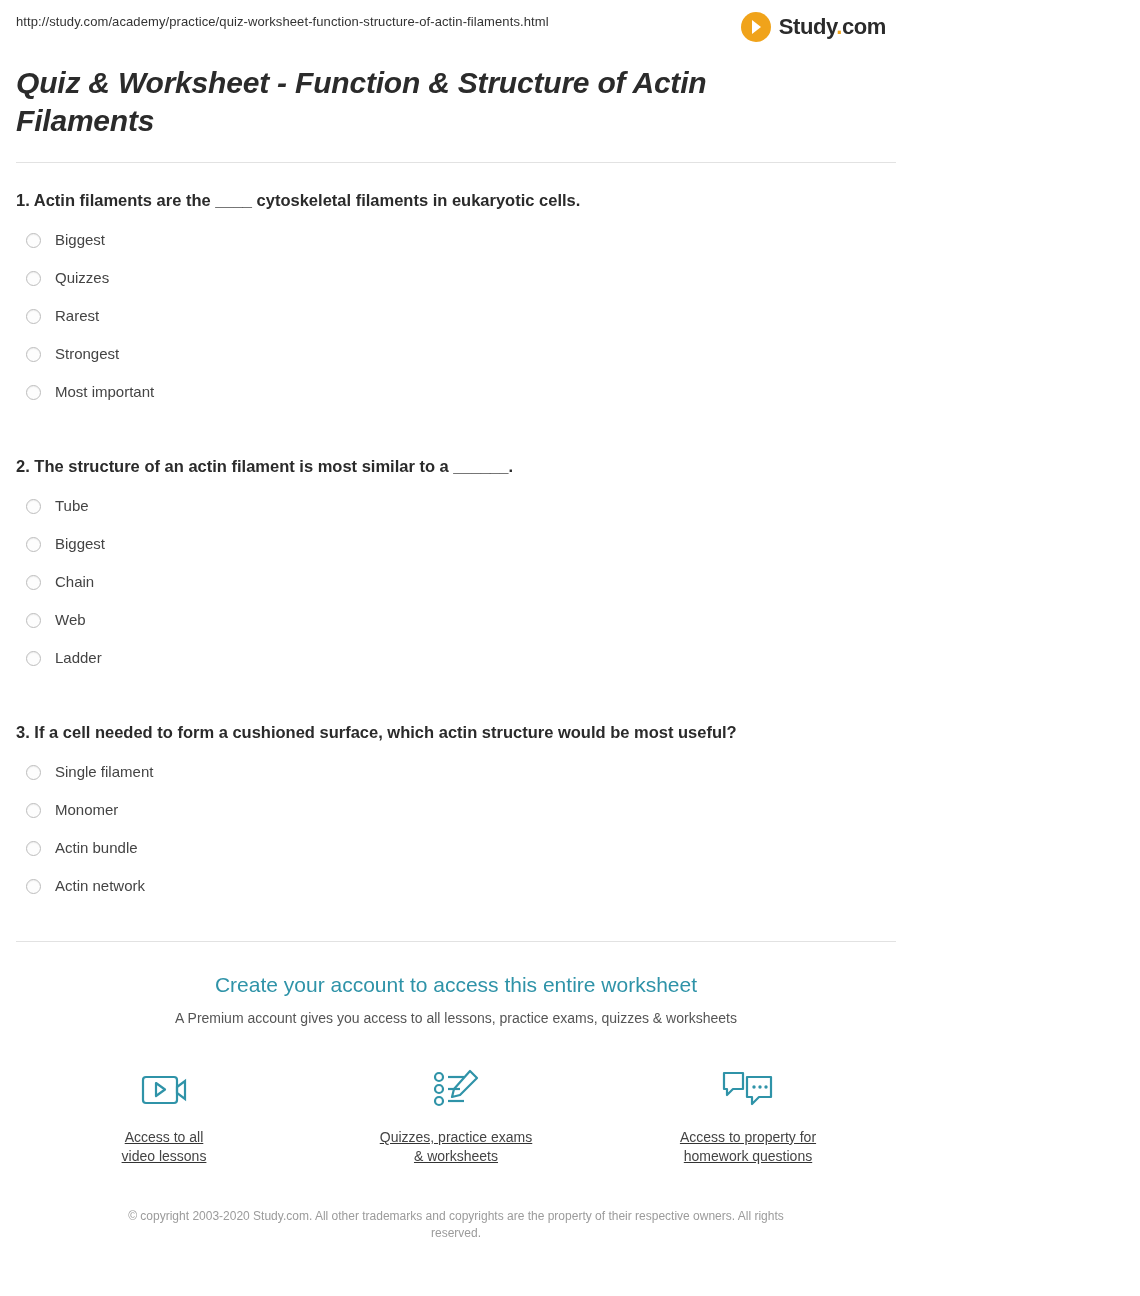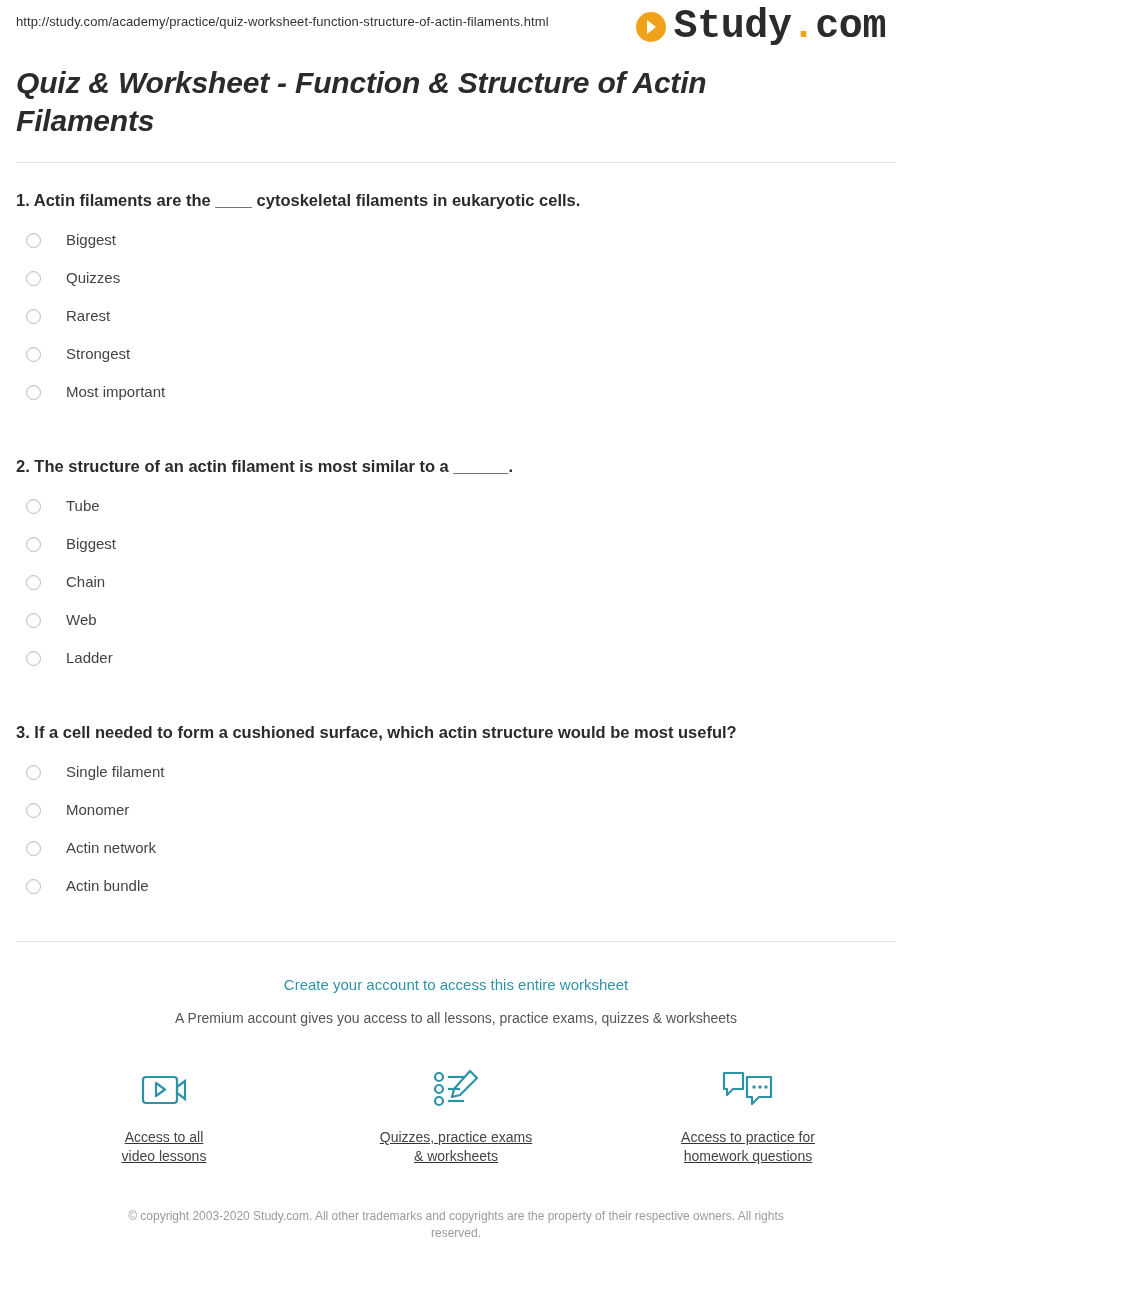--- a/index.html
+++ b/index.html
@@ -51,26 +51,25 @@
   .brand-mark::after {
     content: "";
     position: absolute;
     left: 11px;
     top: 8px;
     border-left: 9px solid #ffffff;
     border-top: 7px solid transparent;
     border-bottom: 7px solid transparent;
   }
   .brand-text {
-    font-size: 40px;
+    font-size: 22px;
     font-weight: bold;
     color: #2b2b2b;
     letter-spacing: -0.4px;
     line-height: 30px;
-    font-family: Liberation Mono, monospace;
   }
   .brand-text .dot { color: #f0a31a; }
 
   
   h1.title {
     font-size: 30px;
     line-height: 38px;
     font-weight: bold;
     color: #2b2b2b;
     margin: 22px 0 0 0;
@@ -90,21 +89,21 @@
     font-size: 16.5px;
     font-weight: bold;
     color: #2b2b2b;
     line-height: 22px;
     margin: 0 0 10px 0;
   }
   .options { margin: 0; padding: 0; list-style: none; }
   .option {
     display: flex;
     align-items: center;
-    gap: 25px;
+    gap: 14px;
     padding: 10px 0 10px 10px;
     font-size: 15px;
     color: #444;
   }
   .radio {
     width: 13px;
     height: 13px;
     border-radius: 50%;
     border: 1px solid #bdbdbd;
     background: #fdfdfd;
@@ -116,21 +115,21 @@
   .q-gap { height: 18px; }
 
   
   .promo {
     border-top: 1px solid #e2e2e2;
     margin-top: 36px;
     padding-top: 30px;
     text-align: center;
   }
   .promo-title {
-    font-size: 15px;
+    font-size: 21px;
     color: #2f93a8;
     line-height: 26px;
     margin: 0;
     font-weight: normal;
   }
   .promo-sub {
     font-size: 14px;
     color: #555;
     margin: 12px 0 0 0;
   }
@@ -254,25 +253,25 @@
       <li class="option">
         <span class="radio"></span>
         <span class="option-label">Single filament</span>
       </li>
       <li class="option">
         <span class="radio"></span>
         <span class="option-label">Monomer</span>
       </li>
       <li class="option">
         <span class="radio"></span>
+        <span class="option-label">Actin bundle</span>
+      </li>
+      <li class="option">
+        <span class="radio"></span>
         <span class="option-label">Actin network</span>
-      </li>
-      <li class="option">
-        <span class="radio"></span>
-        <span class="option-label">Actin bundle</span>
       </li>
     </ul>
   </div>
 
   <div class="promo">
     <p class="promo-title">Create your account to access this entire worksheet</p>
     <p class="promo-sub">A Premium account gives you access to all lessons, practice exams, quizzes &amp; worksheets</p>
 
     <div class="features">
 
@@ -312,21 +311,21 @@
         <div class="feature-icon">
           <svg width="54" height="46" viewBox="0 0 54 46" fill="none" stroke="#2f93a8" stroke-width="2.2">
             <path d="M3 6 H22 V22 H12 L6 28 V22 H3 Z" stroke-linejoin="round"></path>
             <path d="M26 10 H50 V30 H38 L31 37 V30 H26 Z" stroke-linejoin="round"></path>
             <circle cx="33" cy="20" r="1.7" fill="#2f93a8" stroke="none"></circle>
             <circle cx="39" cy="20" r="1.7" fill="#2f93a8" stroke="none"></circle>
             <circle cx="45" cy="20" r="1.7" fill="#2f93a8" stroke="none"></circle>
           </svg>
         </div>
         <div class="feature-text">
-          <div>Access to practice for</div>
+          <div>Access to property for</div>
           <div>homework questions</div>
         </div>
       </div>
 
     </div>
 
     <div class="copyright">© copyright 2003-2020 Study.com. All other trademarks and copyrights are the property of their respective owners. All rights reserved.</div>
   </div>
 
 </div>

